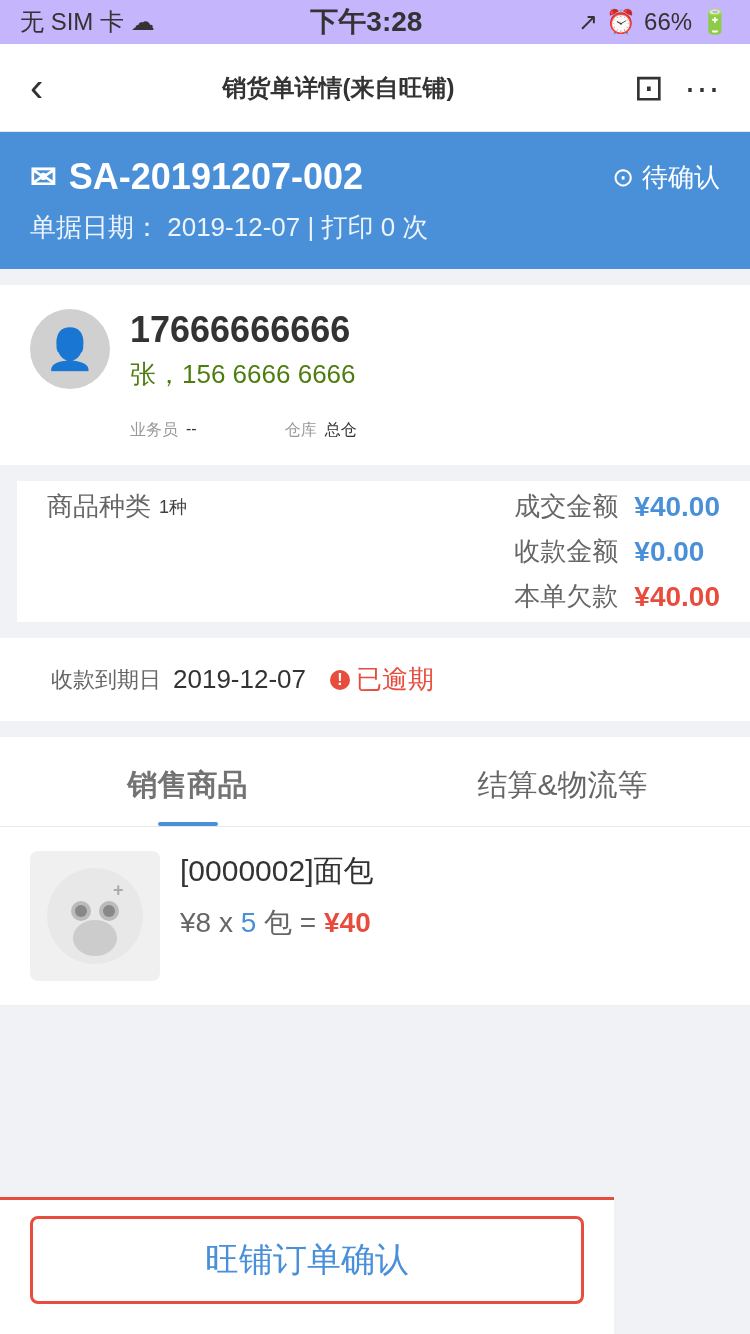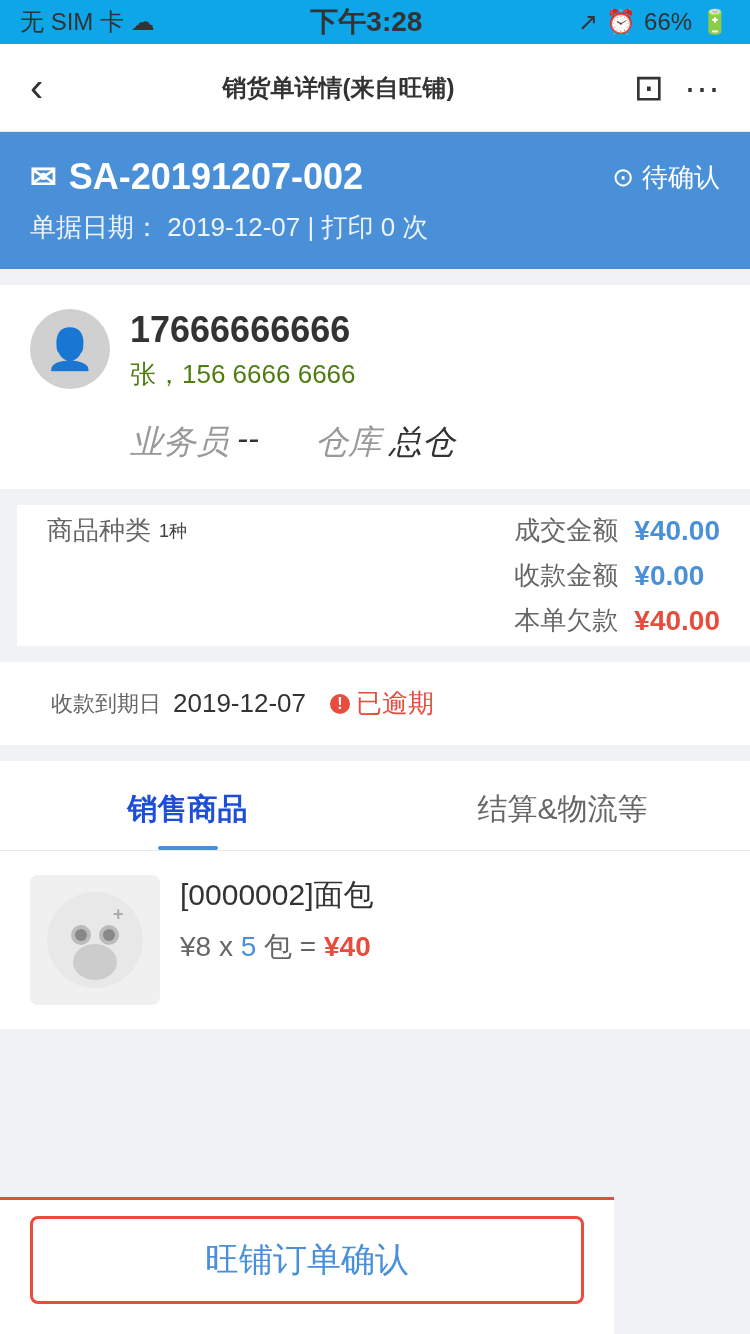--- a/index.html
+++ b/index.html
@@ -11,21 +11,21 @@
       font-family: -apple-system, "PingFang SC", "Helvetica Neue", Arial, sans-serif;
       font-size: 28px;
       color: #333;
       position: relative;
     }
 
     
     .status-bar {
       width: 750px;
       height: 44px;
-      background: #0ea5e9;
+      background: #c4b5fd;
       display: flex;
       align-items: center;
       justify-content: space-between;
       padding: 0 20px;
       font-size: 24px;
       font-weight: 500;
     }
     .status-bar-left {
       display: flex;
       align-items: center;
@@ -143,24 +143,23 @@
       color: #333;
       margin-bottom: 6px;
     }
     .customer-name {
       font-size: 26px;
       color: #4d7c0f;
       margin-bottom: 28px;
     }
     .customer-meta {
       display: flex;
-      gap: 56px;
-      font-size: 33px;
+      gap: 88px;
+      font-size: 16px;
       color: #666;
-      font-style: italic;
     }
     .meta-item {
       display: flex;
       gap: 8px;
     }
     .meta-label { color: #999; }
     .meta-value { color: #333; }
 
     
     .summary-section {
@@ -242,21 +241,21 @@
     .tab-item {
       flex: 1;
       text-align: center;
       padding: 28px 0 20px;
       font-size: 30px;
       color: #666;
       position: relative;
       cursor: pointer;
     }
     .tab-item.active {
-      color: #1d4ed8;
+      color: #737373;
       font-weight: 600;
     }
     .tab-item.active::after {
       content: '';
       position: absolute;
       bottom: 0;
       left: 50%;
       transform: translateX(-50%);
       width: 60px;
       height: 4px;

